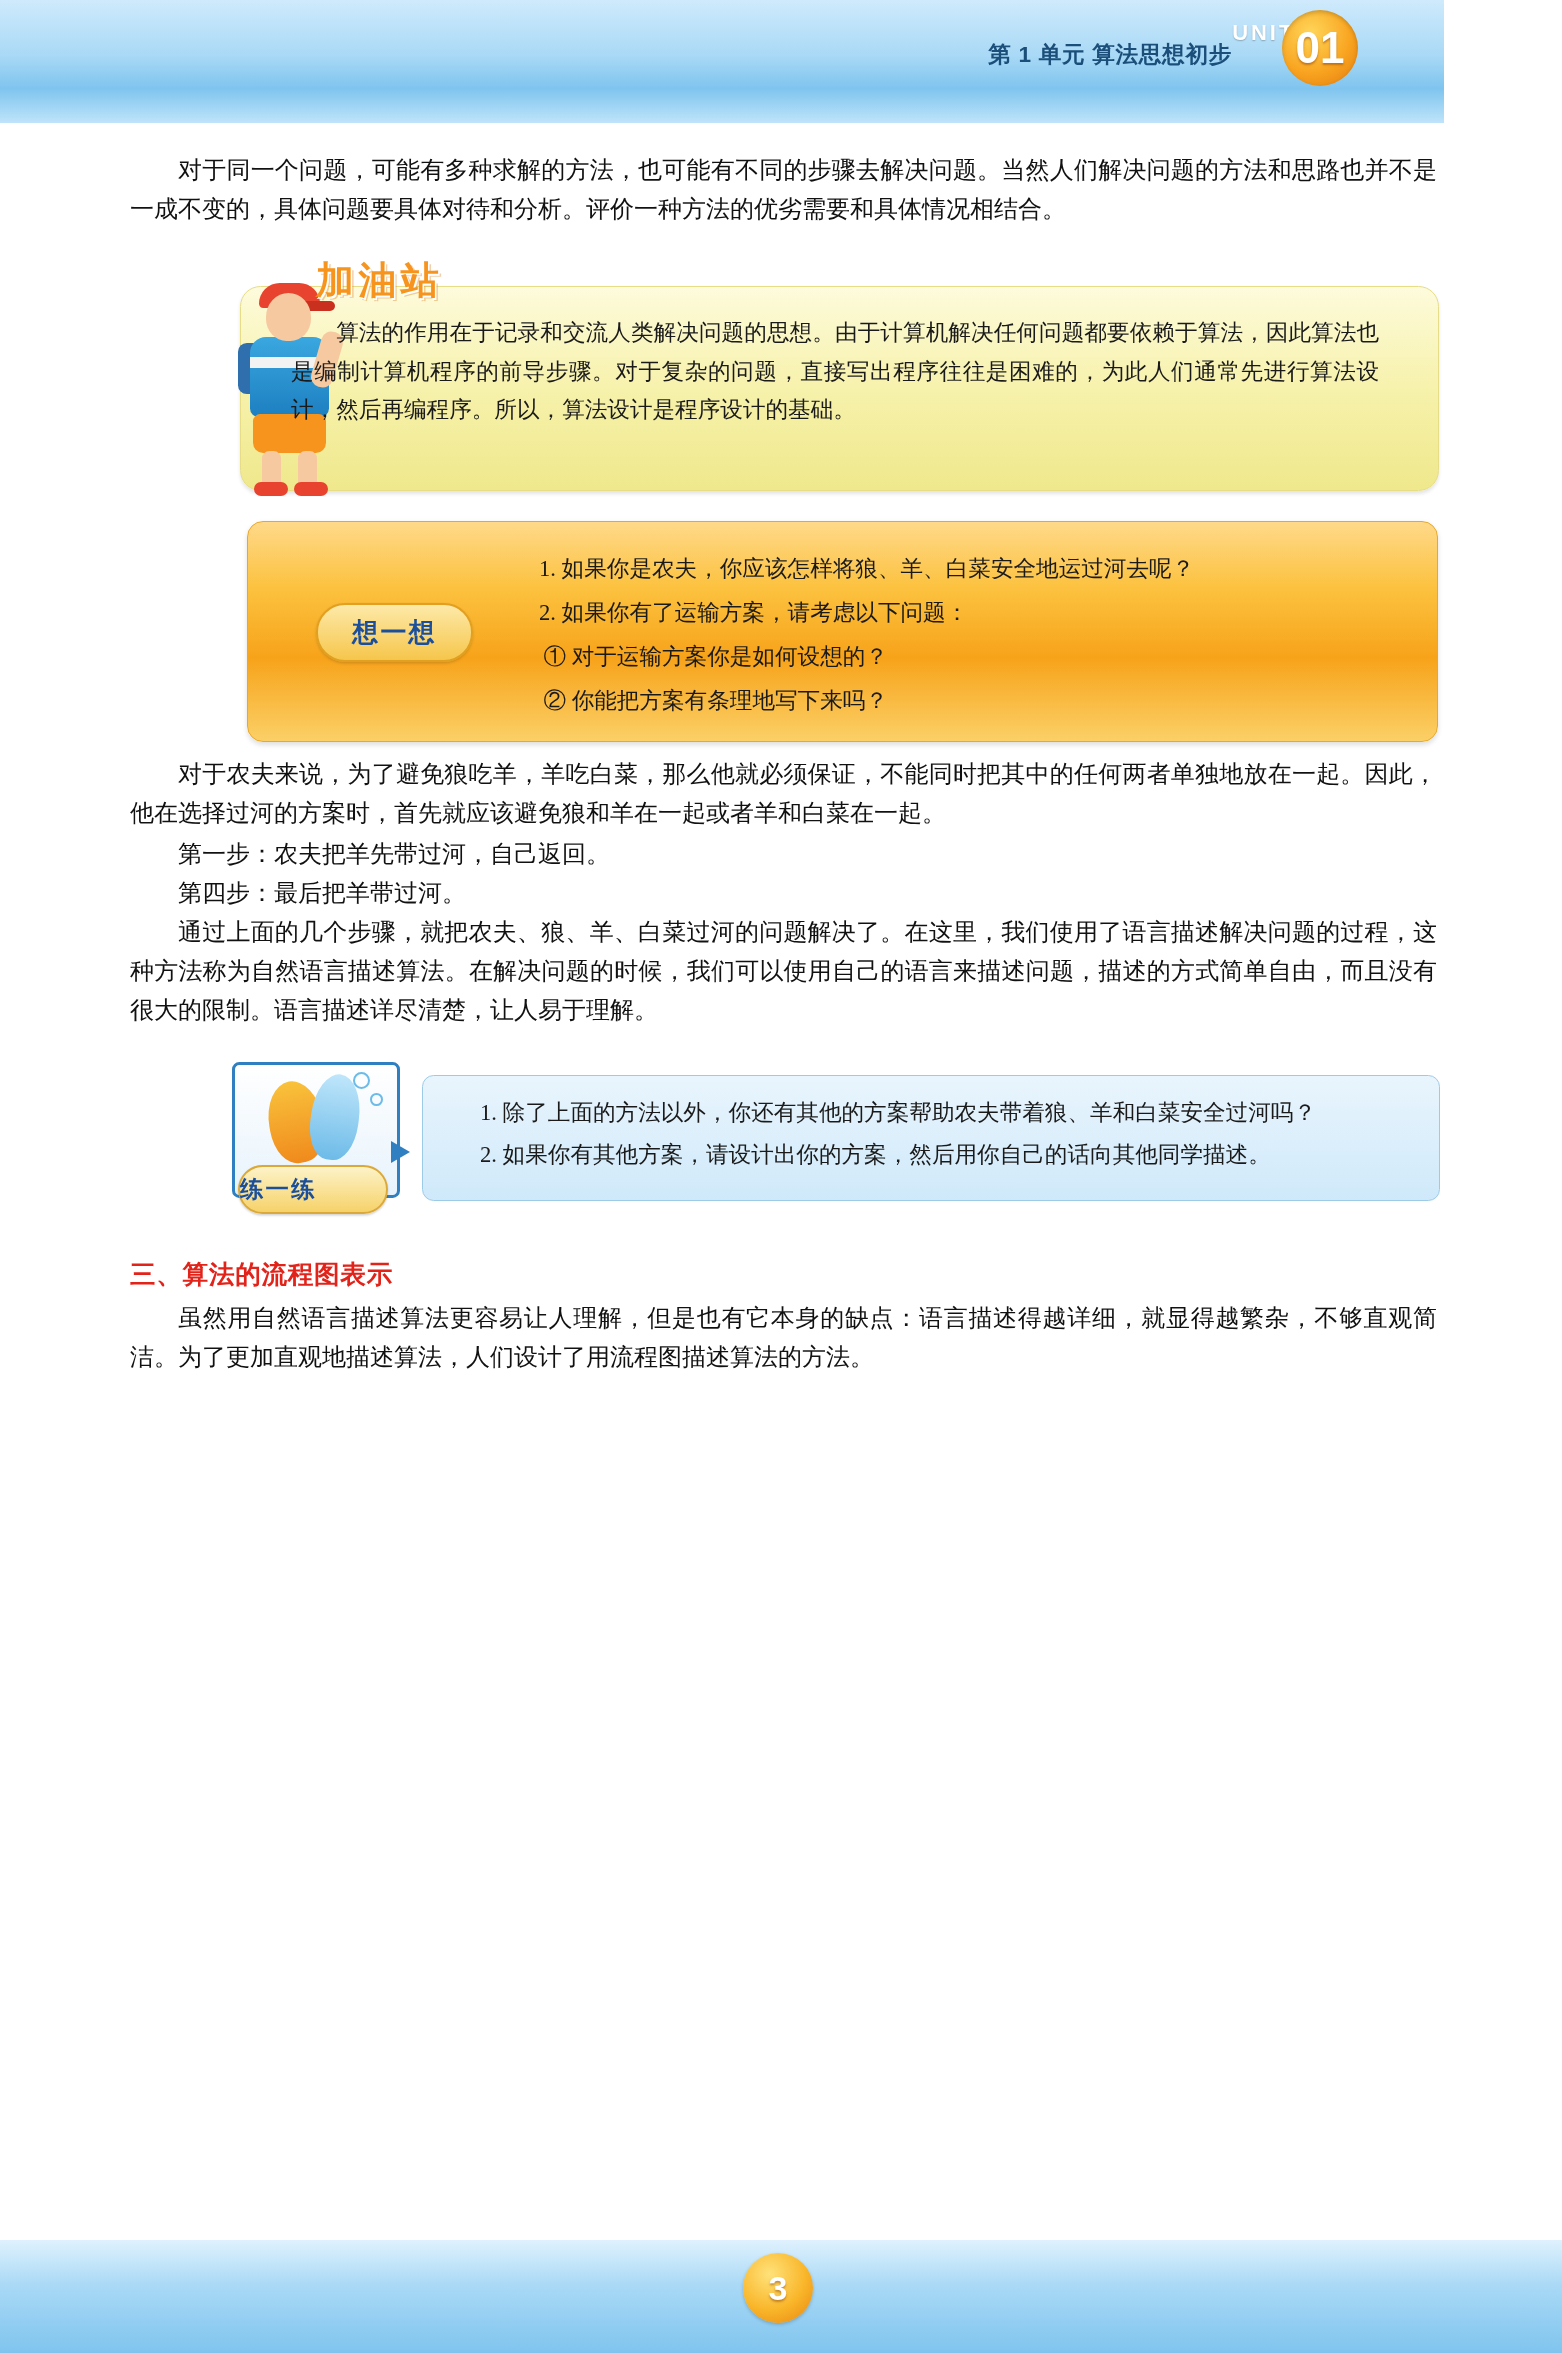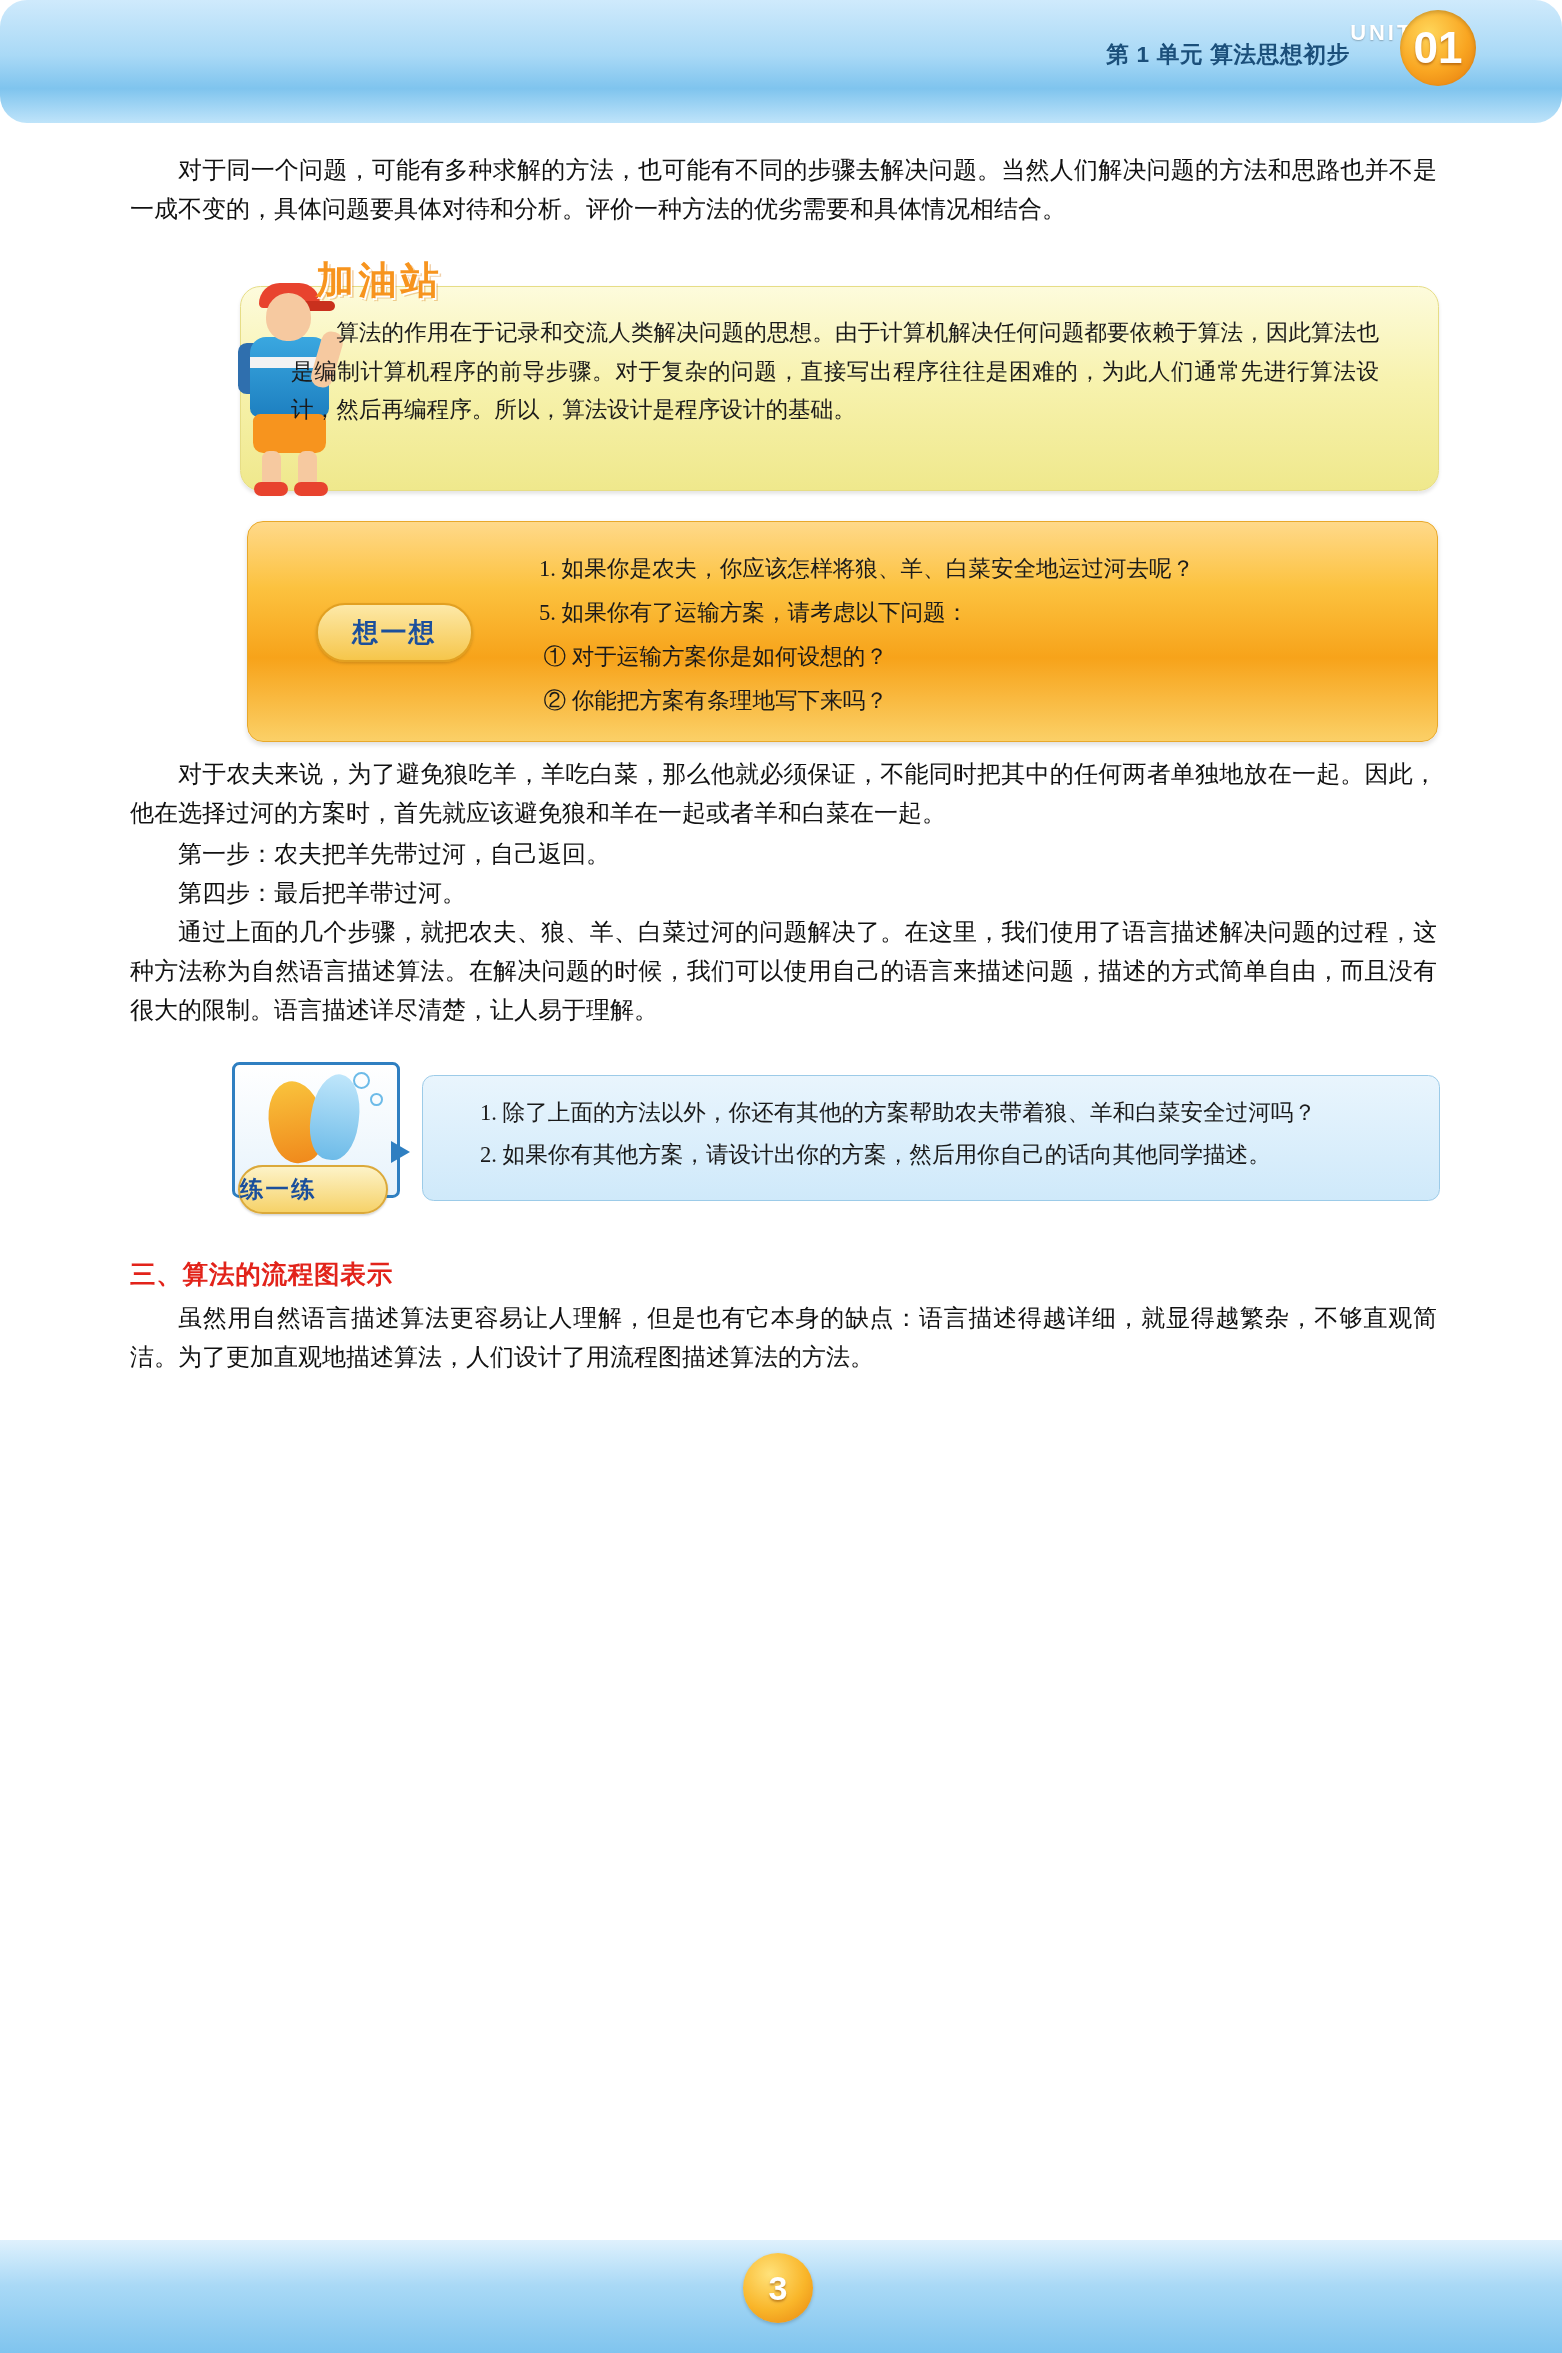--- a/index.html
+++ b/index.html
@@ -12,24 +12,23 @@
     height: 2354px;
     position: relative;
     font-family: "Liberation Serif", serif;
     overflow: hidden;
   }
 
   
   .header {
     position: absolute;
     top: 0; left: 0;
-    width: 1562px;
+    width: 1444px;
     height: 123px;
     background: linear-gradient(180deg, #cfeafc 0%, #a9d9f6 45%, #7fc4ee 72%, #bfe4fa 100%);
-    border-radius: 27px;
   }
   .header-inner {
     position: absolute;
     top: 0; left: 0; right: 0; bottom: 0;
   }
   .header-title {
     position: absolute;
     right: 212px;
     top: 39px;
     font-family: "Liberation Sans", sans-serif;
@@ -409,21 +408,21 @@
       <div class="jyz-text">算法的作用在于记录和交流人类解决问题的思想。由于计算机解决任何问题都要依赖于算法，因此算法也是编制计算机程序的前导步骤。对于复杂的问题，直接写出程序往往是困难的，为此人们通常先进行算法设计，然后再编程序。所以，算法设计是程序设计的基础。</div>
     </div>
 
     <div class="xiangyixiang">
       <div class="xyx-box"></div>
       <div class="xyx-label-wrap">
         <div class="xyx-label">想一想</div>
       </div>
       <div class="xyx-list">
         <div>1. 如果你是农夫，你应该怎样将狼、羊、白菜安全地运过河去呢？</div>
-        <div>5. 如果你有了运输方案，请考虑以下问题：</div>
+        <div>2. 如果你有了运输方案，请考虑以下问题：</div>
         <div class="sub">① 对于运输方案你是如何设想的？</div>
         <div class="sub">② 你能把方案有条理地写下来吗？</div>
       </div>
     </div>
 
     <p class="para">对于农夫来说，为了避免狼吃羊，羊吃白菜，那么他就必须保证，不能同时把其中的任何两者单独地放在一起。因此，他在选择过河的方案时，首先就应该避免狼和羊在一起或者羊和白菜在一起。</p>
 
     <div class="step-line">第一步：农夫把羊先带过河，自己返回。</div>
     <div class="step-line">第四步：最后把羊带过河。</div>
 

